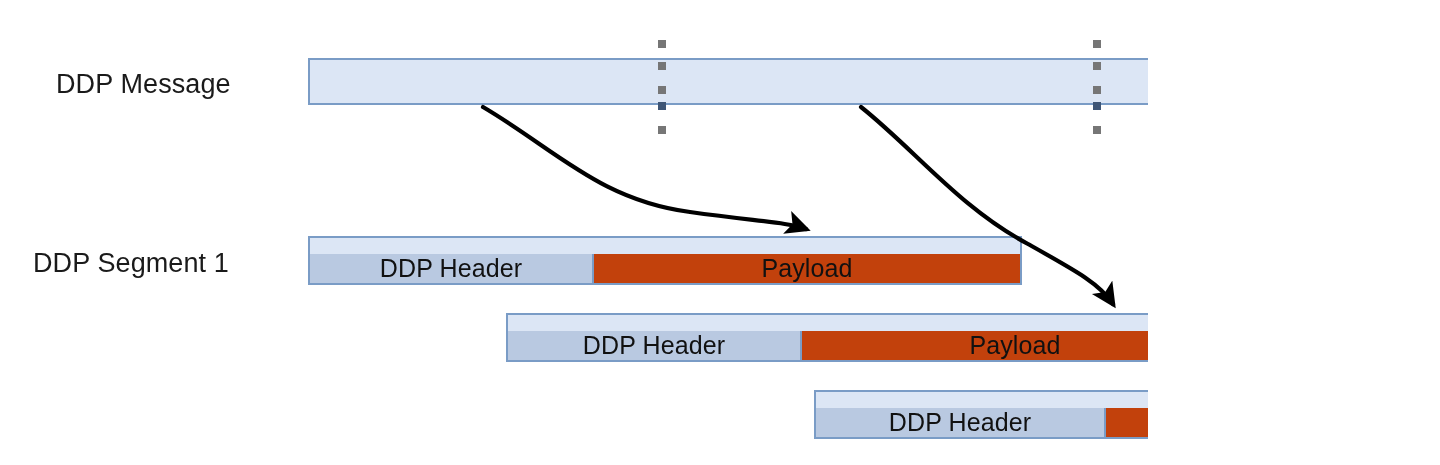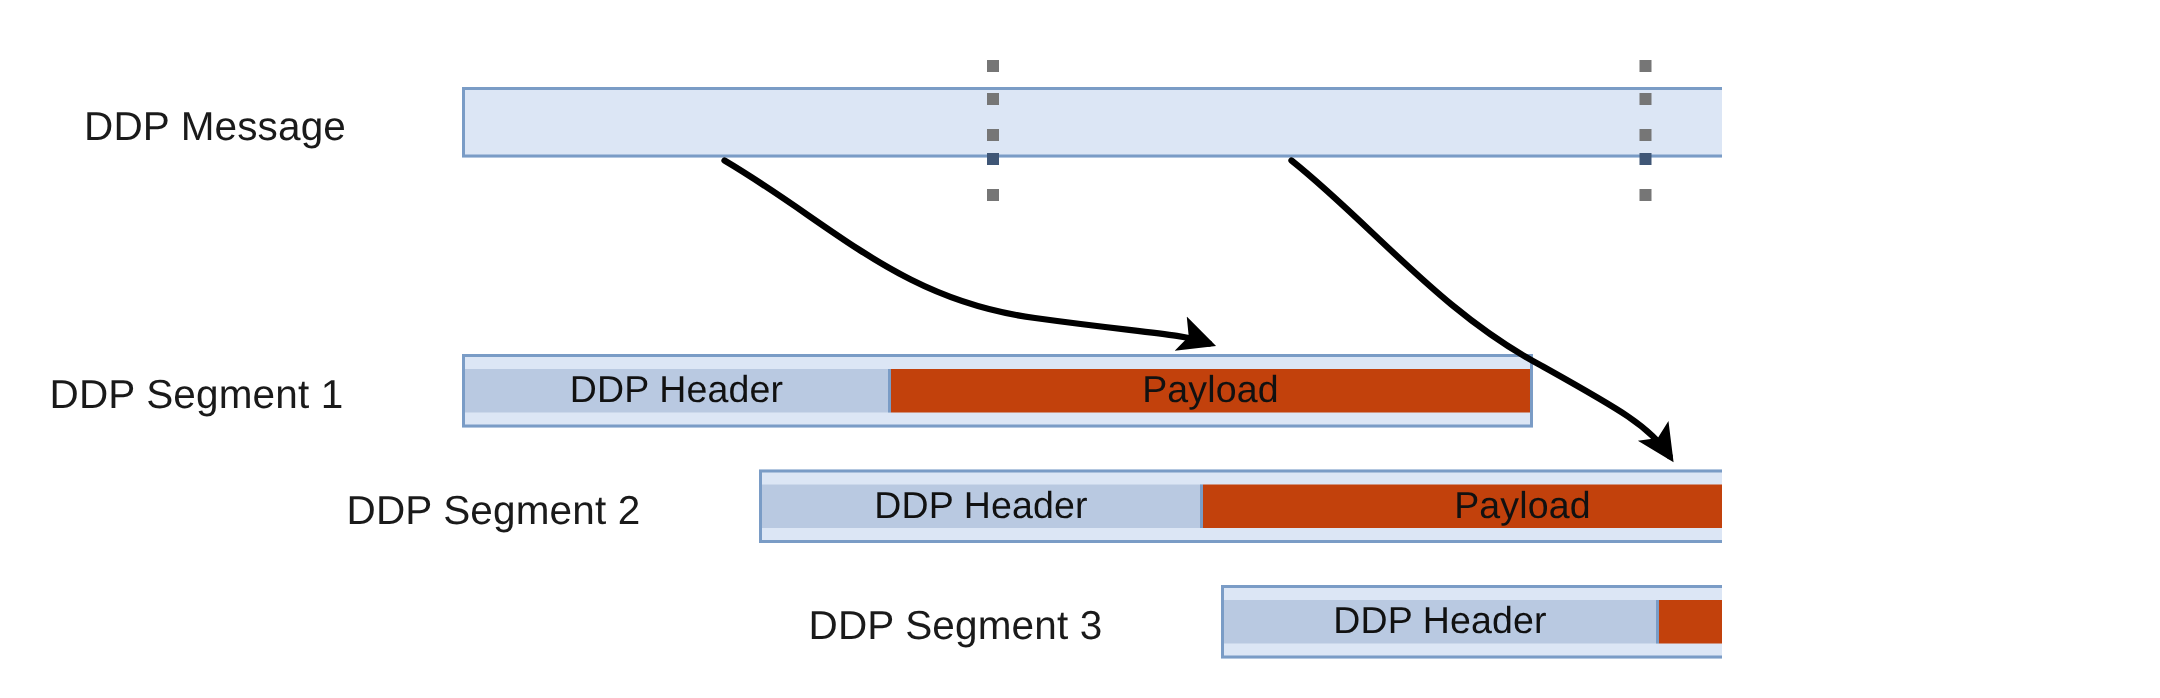--- a/index.html
+++ b/index.html
@@ -33,21 +33,21 @@
   .bar {
     position: absolute;
     box-sizing: border-box;
     border: 2px solid #7a9cc6;
     background: #dce6f5;
   }
   .seg {
     position: absolute;
     box-sizing: border-box;
     display: flex;
-    align-items: center;
+    align-items: flex-end;
     border: 2px solid #7a9cc6;
     background: #dce6f5;
   }
   .cell {
     box-sizing: border-box;
     display: flex;
     align-items: center;
     justify-content: center;
     font-size: 25px;
     color: #111111;
@@ -125,28 +125,26 @@
     <i style="top:86px;"></i>
   </div>
 
   <div class="row-label" style="left:33px; top:250px;">DDP Segment 1</div>
 
   <div class="seg" style="left:308px; top:236px; width:714px; height:49px;">
     <div class="cell header" style="width:284px;">DDP Header</div>
     <div class="cell payload">Payload</div>
   </div>
 
-  <div class="row-label" style="left:231px; top:327px;">DDP Segment 2</div>
 
   <div class="seg" style="left:506px; top:313px; width:724px; height:49px;">
     <div class="cell header" style="width:294px;">DDP Header</div>
     <div class="cell payload">Payload</div>
   </div>
 
-  <div class="row-label" style="left:539px; top:404px;">DDP Segment 3</div>
 
   <div class="seg" style="left:814px; top:390px; width:598px; height:49px;">
     <div class="cell header" style="width:290px;">DDP Header</div>
     <div class="cell payload">Payload</div>
   </div>
 
   <div class="watermark" style="left:1147px; top:402px;">知乎 @Savir</div>
 
   <svg id="arrows" viewBox="0 0 1440 465">
     <defs>

